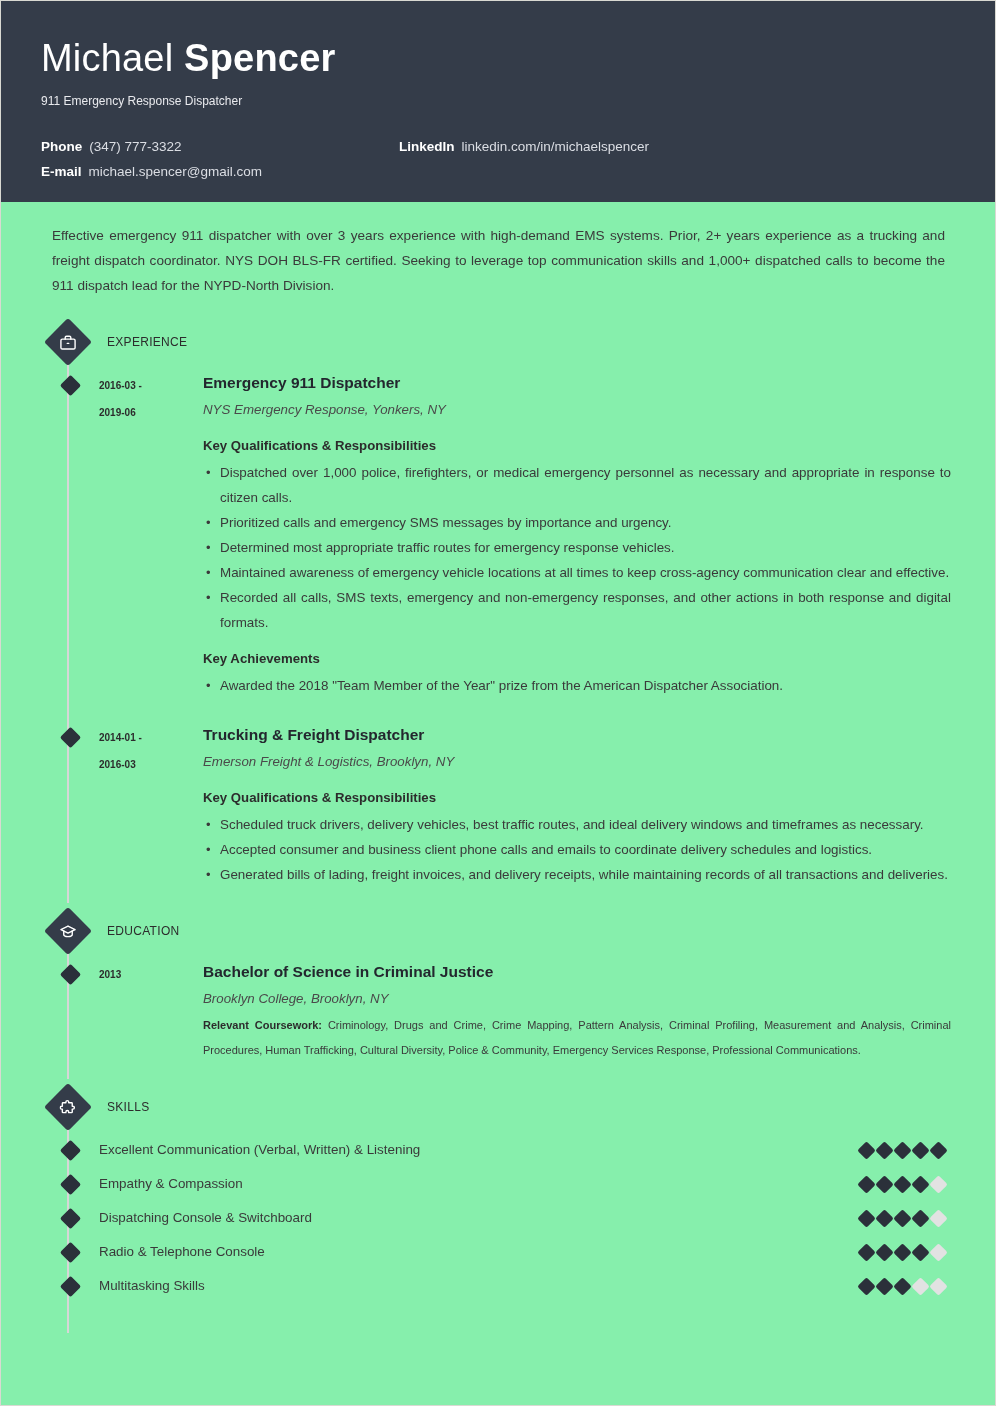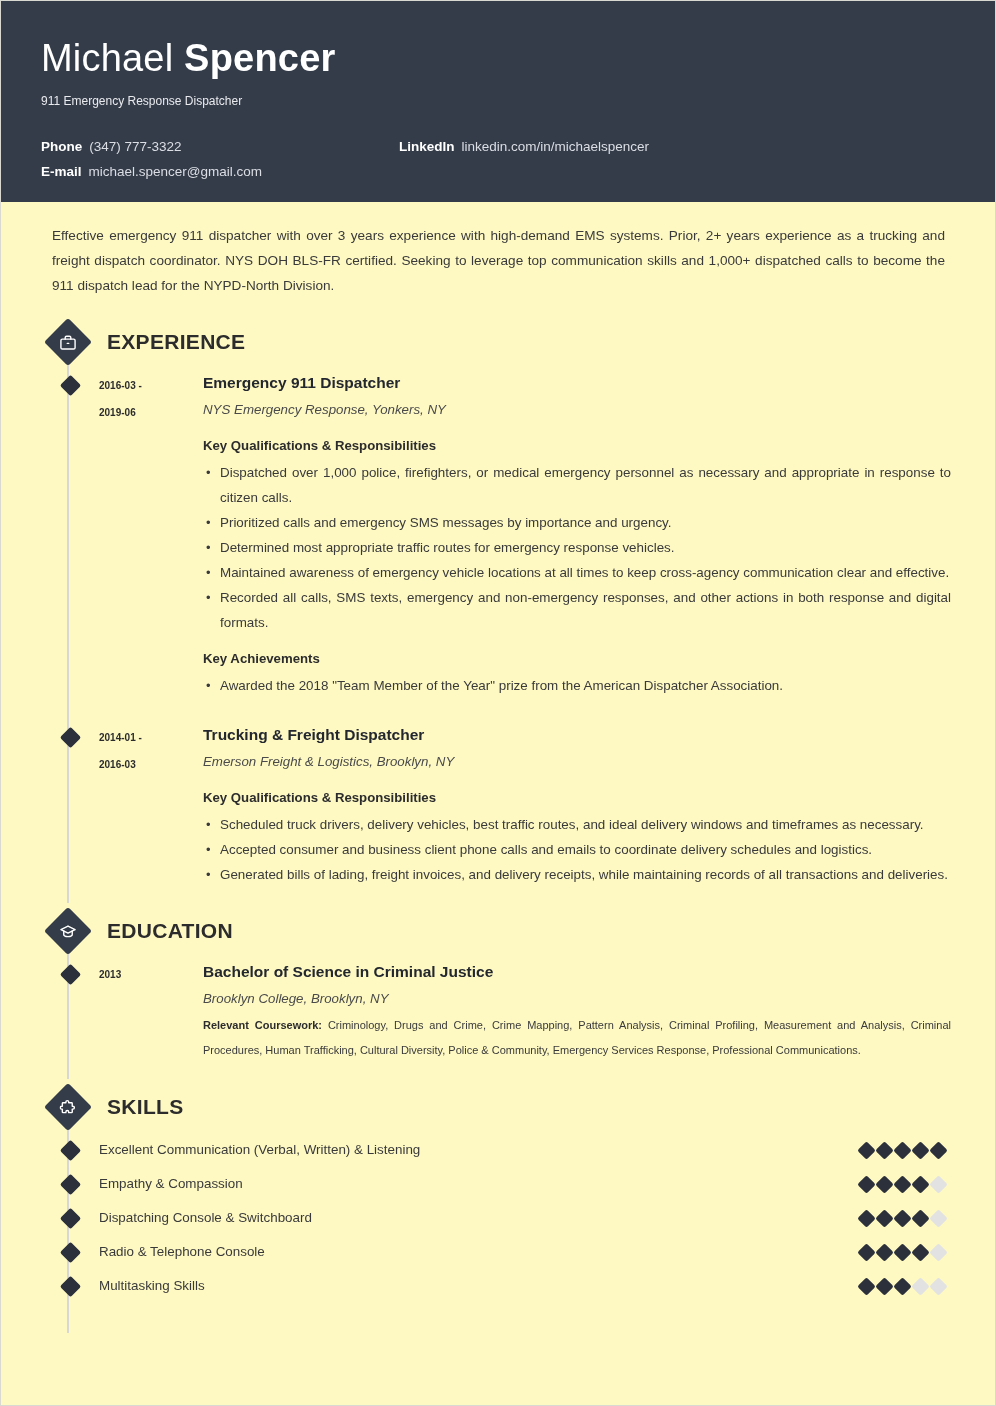--- a/index.html
+++ b/index.html
@@ -8,21 +8,21 @@
     width: 996px;
     height: 1406px;
     background: #fdfdfc;
     font-family: "Liberation Sans", sans-serif;
   }
 
   .page {
     position: relative;
     width: 996px;
     height: 1406px;
-    background: #fef9c3;
+    background: #86efac;
     border: 1px solid #d9d9d2;
     overflow: hidden;
   }
 
   
   .header {
     background: #343c49;
     padding: 34px 40px 22px 40px;
     color: #ffffff;
   }
@@ -94,22 +94,22 @@
     transform: rotate(45deg);
     border-radius: 3px;
     display: flex;
     align-items: center;
     justify-content: center;
     z-index: 3;
   }
   .diamond-big svg { transform: rotate(-45deg); display: block; }
   .section-title {
     margin-left: 56px;
-    font-size: 21px;
-    font-weight: 700;
+    font-size: 12px;
+    font-weight: 400;
     letter-spacing: 0.3px;
     color: #2c2c2c;
   }
 
   
   .rail {
     position: absolute;
     left: 22px;
     width: 2px;
     background: #d7d7d7;

